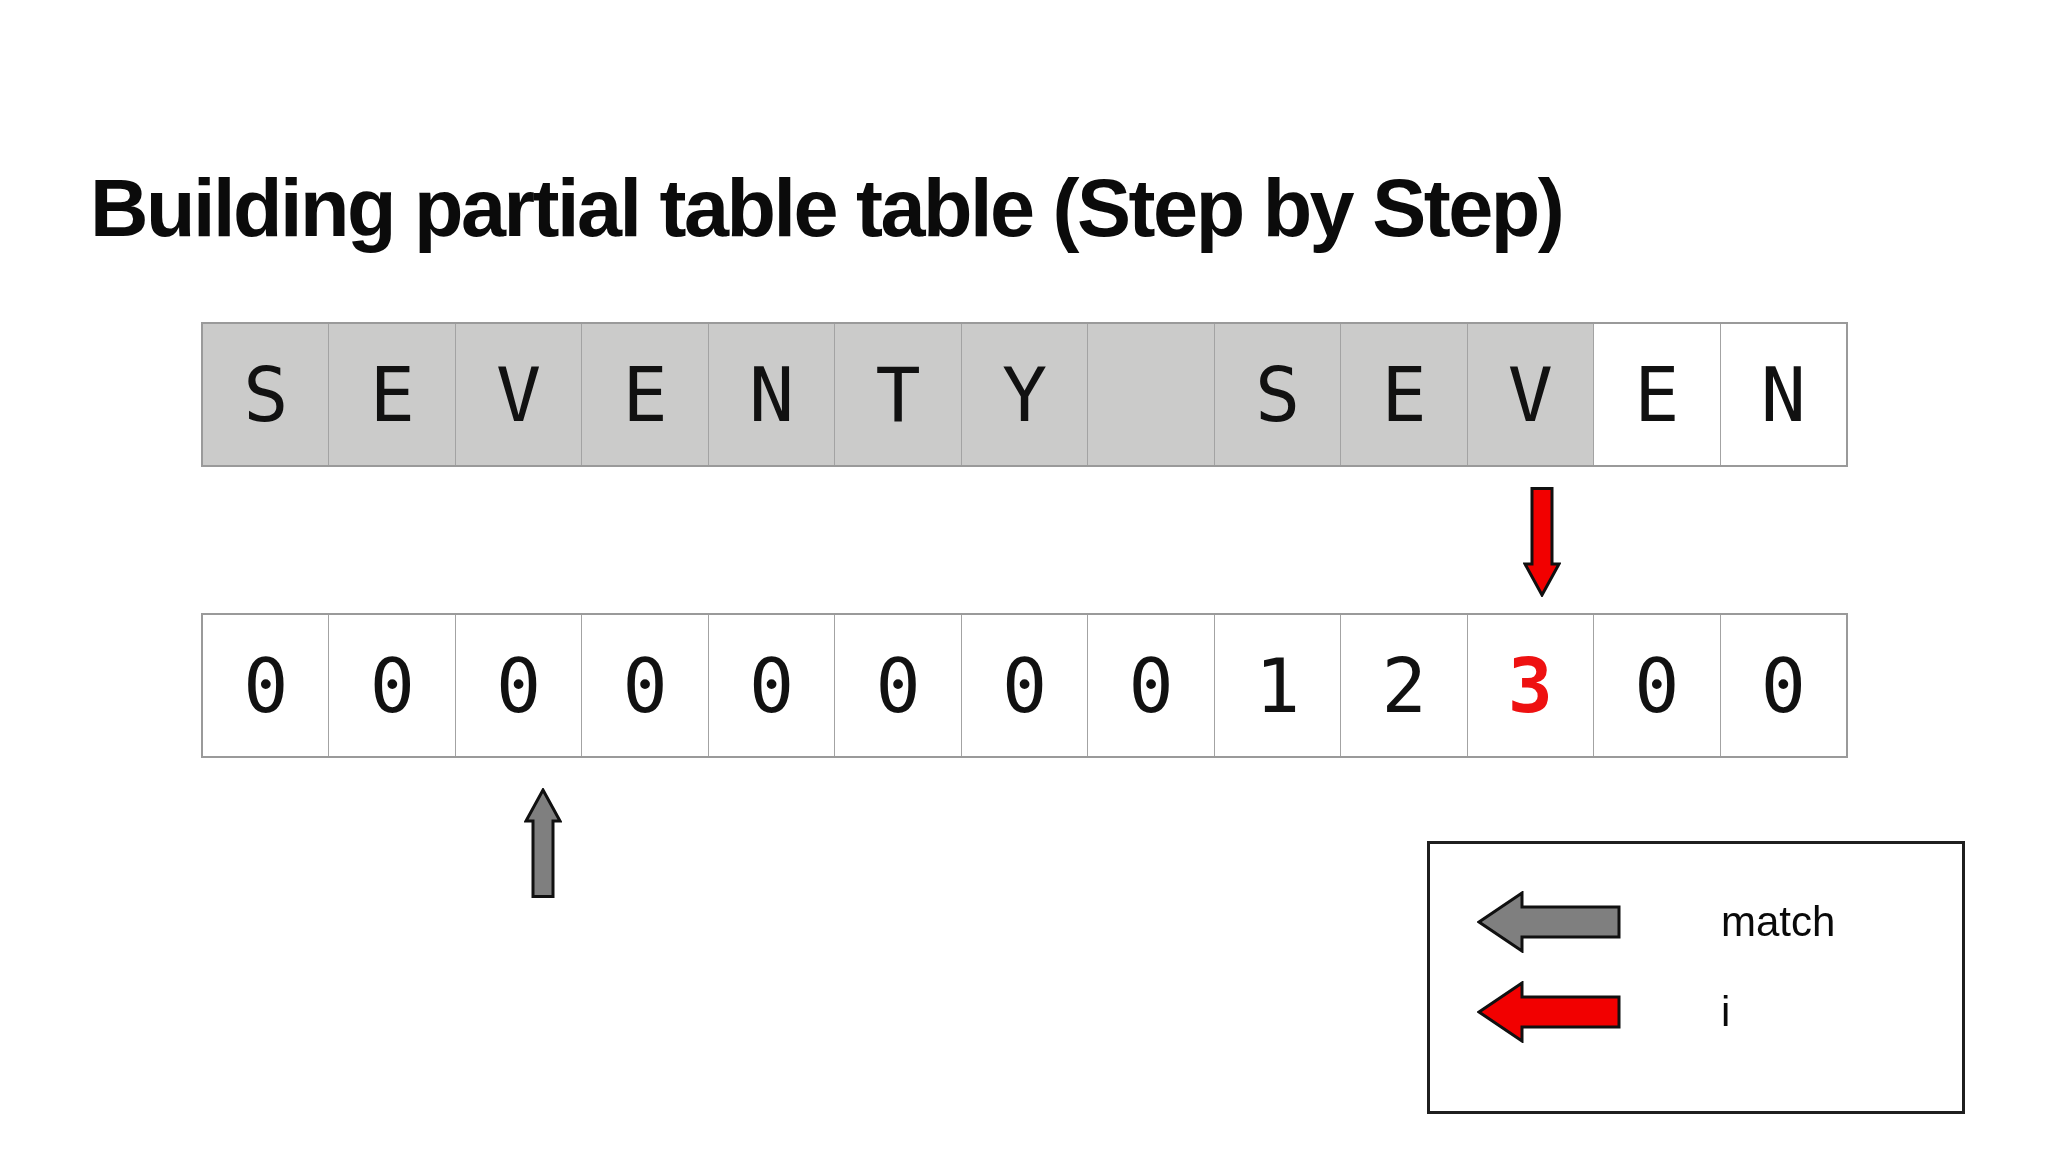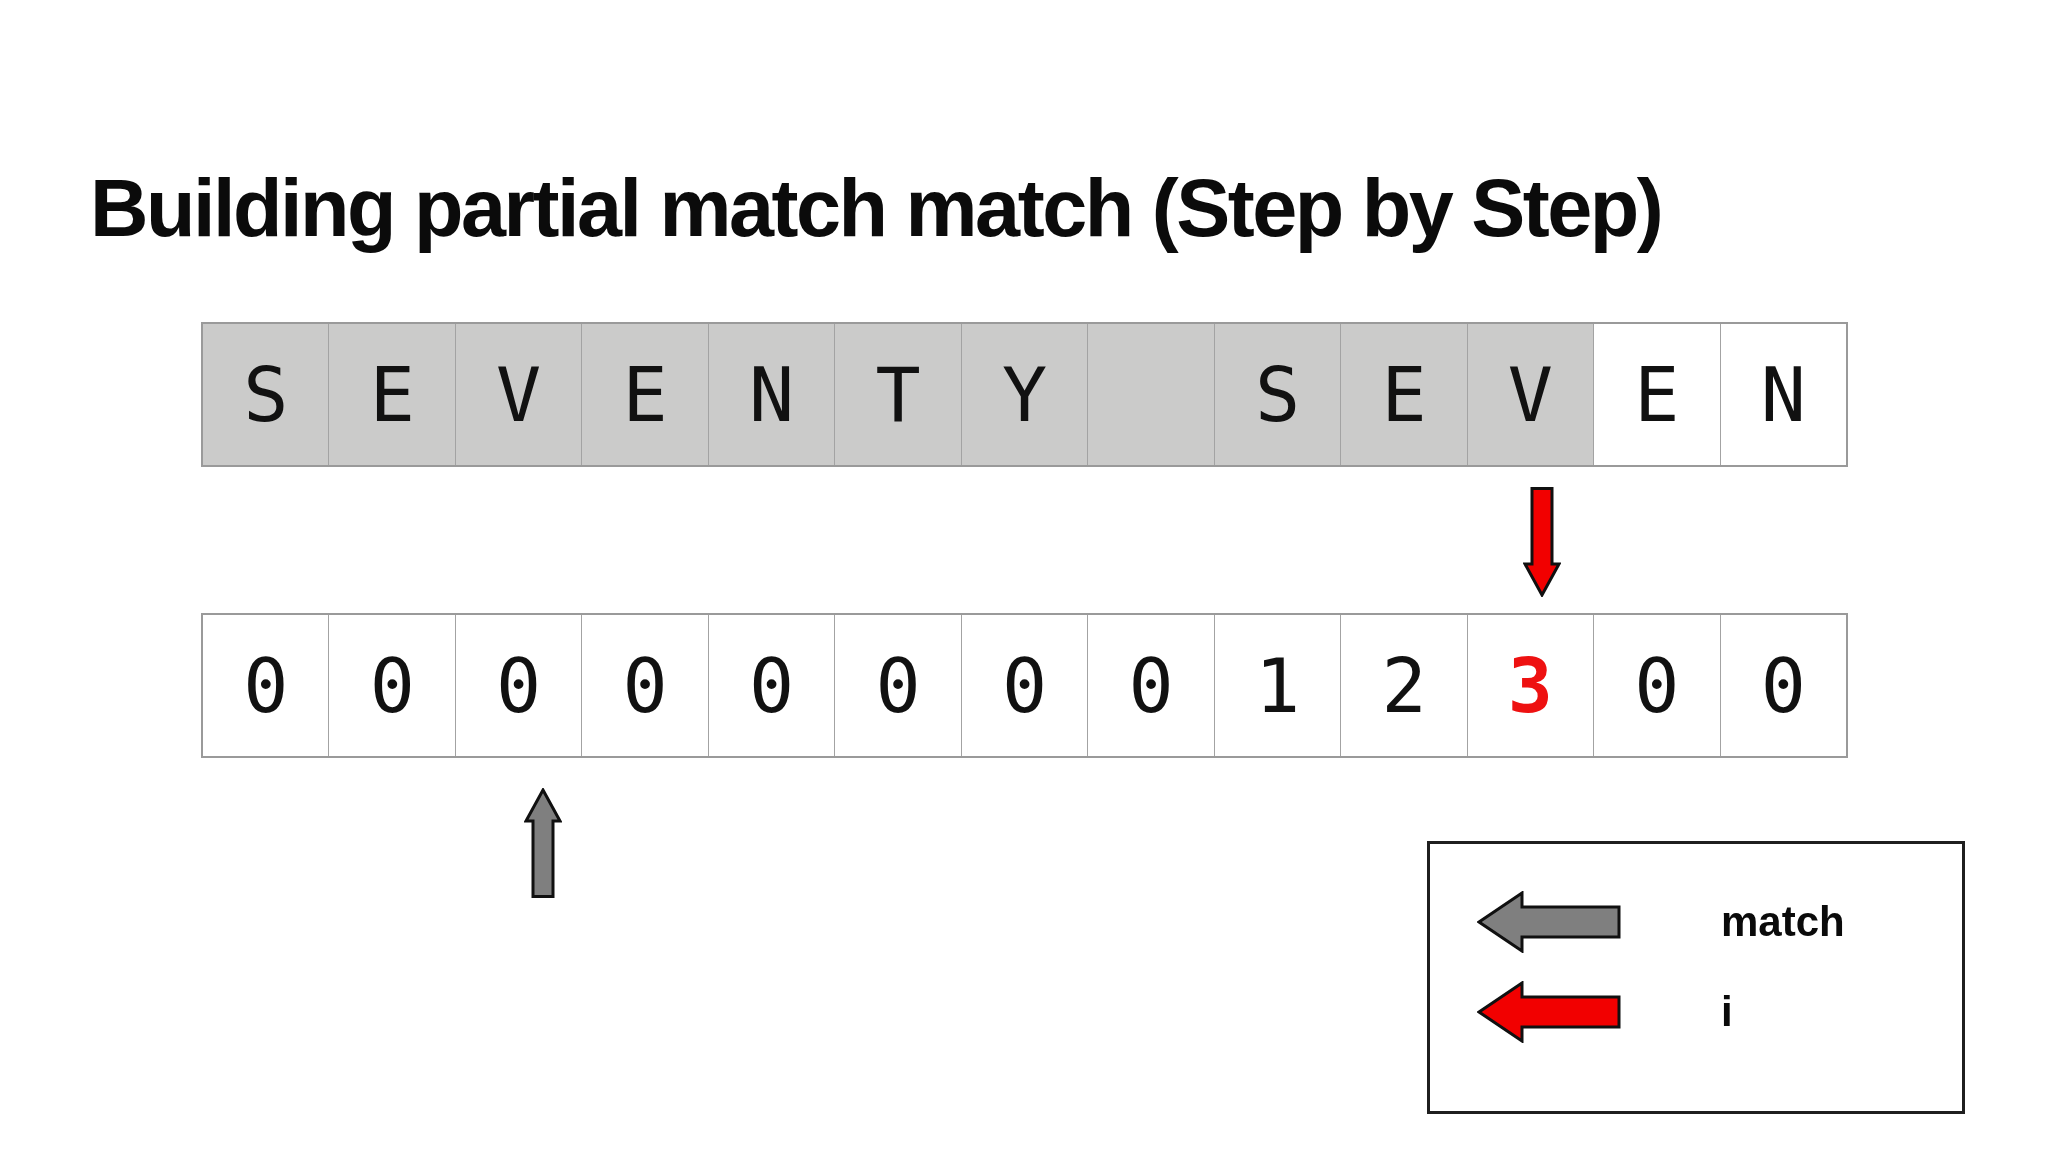--- a/index.html
+++ b/index.html
@@ -47,21 +47,20 @@
   .arrow-svg{position:absolute;display:block;}
   #i-pointer-arrow{left:1523px;top:487px;}
   #match-pointer-arrow{left:524px;top:788px;}
   #legend-box{
     position:absolute;
     left:1427px;top:841px;
     width:538px;height:273px;
     border:3px solid #1f1f1f;
     box-sizing:border-box;
     background:#ffffff;
-    font-weight:bold;
   }
   .legend-row{
     position:absolute;
     left:47px;
     display:flex;align-items:center;
   }
   .legend-row .legend-label{
     margin-left:100px;
     font-size:42px;
     color:#0a0a0a;
@@ -70,21 +69,21 @@
   }
   #legend-row-match{top:47px;}
   #legend-row-i{top:137px;}
   polygon{stroke:#101010;stroke-width:3;stroke-linejoin:miter;}
 </style>
 </head>
 <body>
 
 <div id="canvas" style="--cell-shaded: #cbcbca; --red-text: #ee1111;">
 
-  <h1 id="title">Building partial match match (Step by Step)</h1>
+  <h1 id="title">Building partial table table (Step by Step)</h1>
 
   <div id="pattern-row" class="cell-row">
       <div class="cell shaded">S</div>
       <div class="cell shaded">E</div>
       <div class="cell shaded">V</div>
       <div class="cell shaded">E</div>
       <div class="cell shaded">N</div>
       <div class="cell shaded">T</div>
       <div class="cell shaded">Y</div>
       <div class="cell shaded"></div>

